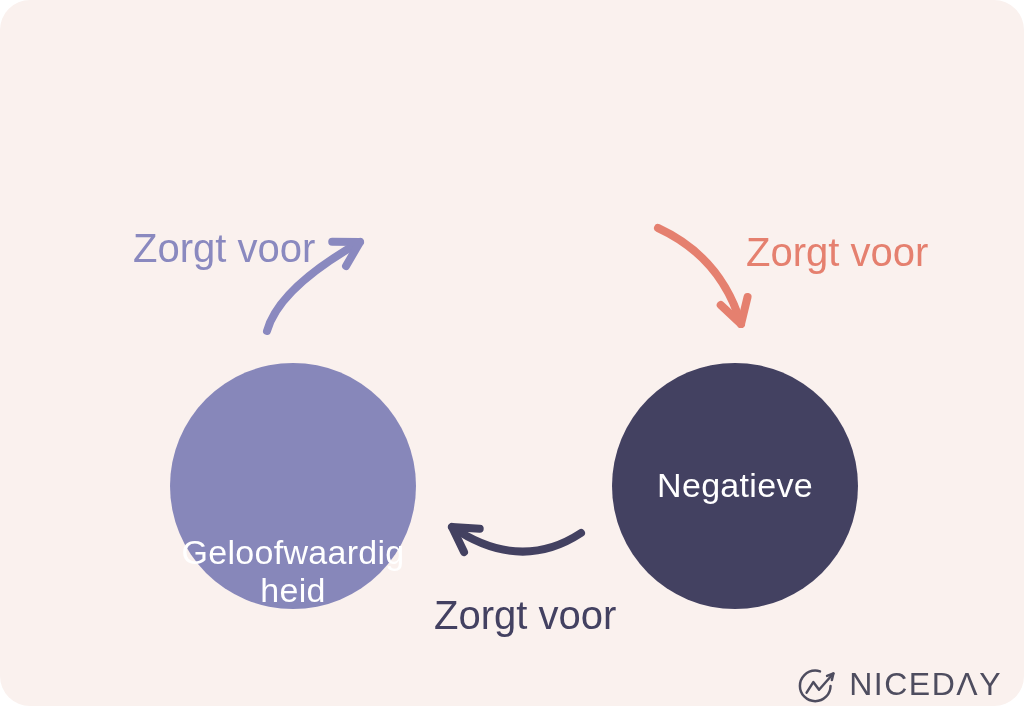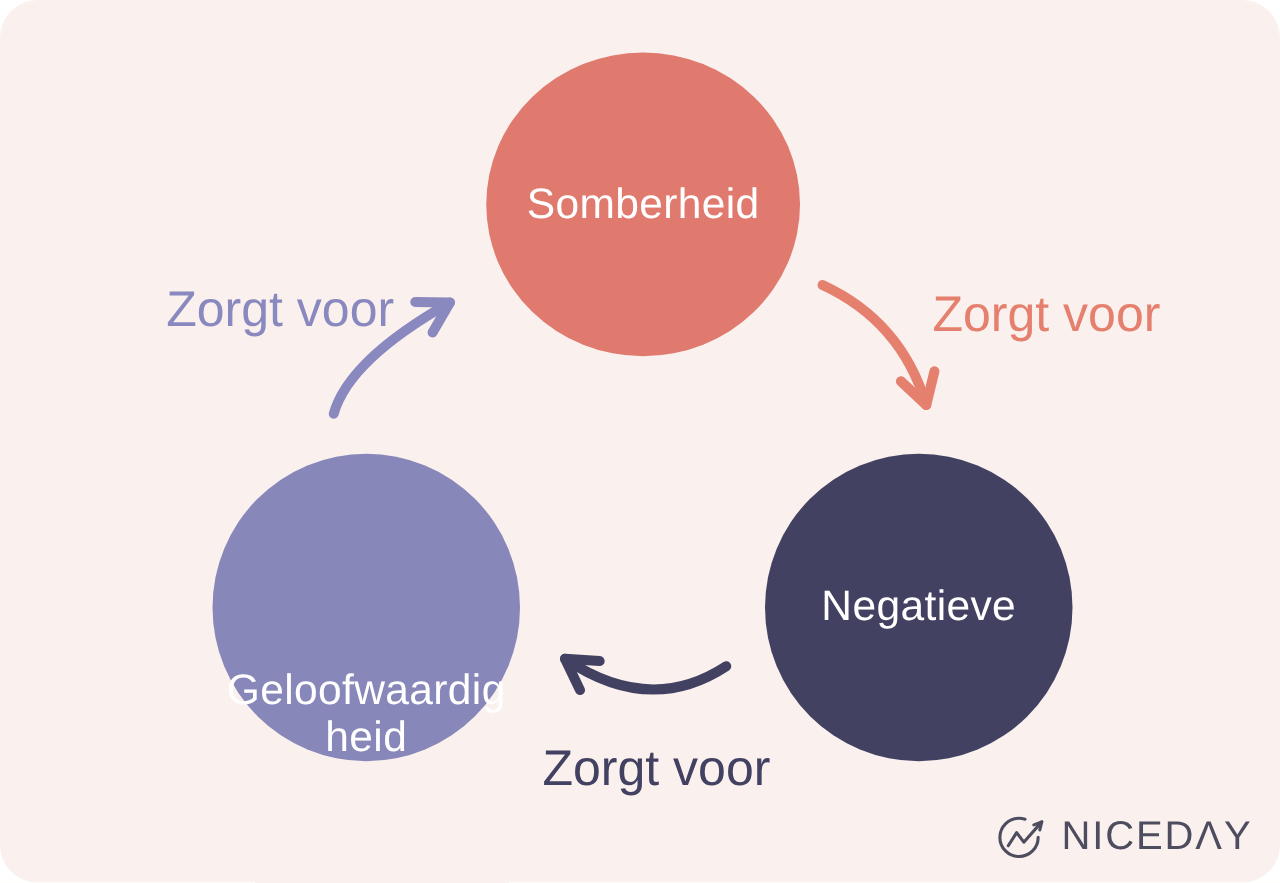--- a/index.html
+++ b/index.html
@@ -48,21 +48,21 @@
     font-size: 40px;
     font-weight: 400;
     white-space: nowrap;
   }
   .edge-label-left   { left: 133px; top: 226px; }
   .edge-label-right  { left: 746px; top: 230px; }
   .edge-label-bottom { left: 434px; top: 593px; }
   .logo {
     position: absolute;
     right: 22px;
-    bottom: 16px;
+    bottom: 0;
     display: flex;
     align-items: center;
     gap: 7px;
   }
   .logo-text {
     font-size: 32px;
     font-weight: 300;
     letter-spacing: 1.5px;
     line-height: 1;
   }
@@ -86,23 +86,20 @@
         </marker>
       </defs>
 
       <path d="M 658 228 Q 721 257 741 324" fill="none" stroke-width="8" stroke-linecap="round" marker-end="url(#arrowhead-0)" stroke="#E5806F"></path>
 
       <path d="M 581 533 Q 520 573 452 527" fill="none" stroke-width="8" stroke-linecap="round" marker-end="url(#arrowhead-1)" stroke="#434161"></path>
 
       <path d="M 267 331 Q 279 288 360 242" fill="none" stroke-width="8" stroke-linecap="round" marker-end="url(#arrowhead-2)" stroke="#8A89BF"></path>
     </svg>
 
-    <div class="node node-somberheid" style="background-color: rgb(224, 122, 110);">
-      <div class="node-label" style="color: rgb(255, 255, 255);">Somberheid</div>
-    </div>
 
     <div class="node node-negatieve" style="background-color: rgb(67, 65, 97);">
       <div class="node-label" style="color: rgb(255, 255, 255);">
         <span>Negatieve</span><br>
       </div>
     </div>
 
     <div class="node node-geloofwaardigheid" style="background-color: rgb(135, 135, 186); align-items: flex-end;">
       <div class="node-label" style="color: rgb(255, 255, 255);">
         <span>Geloofwaardig</span><br>

